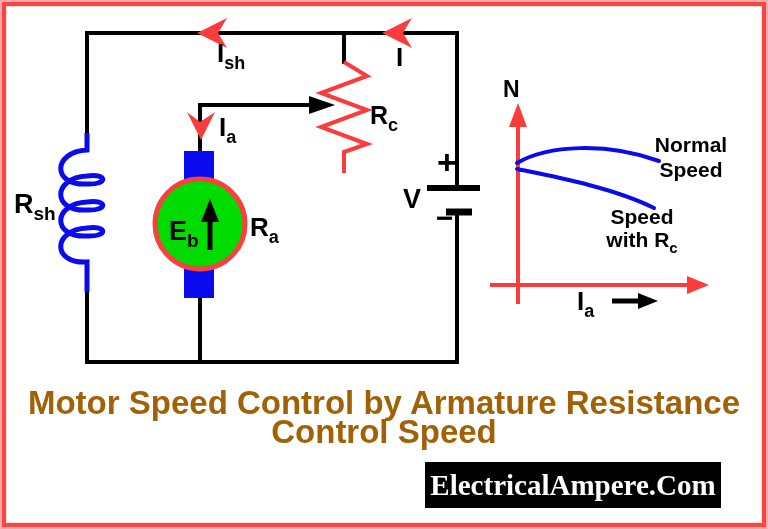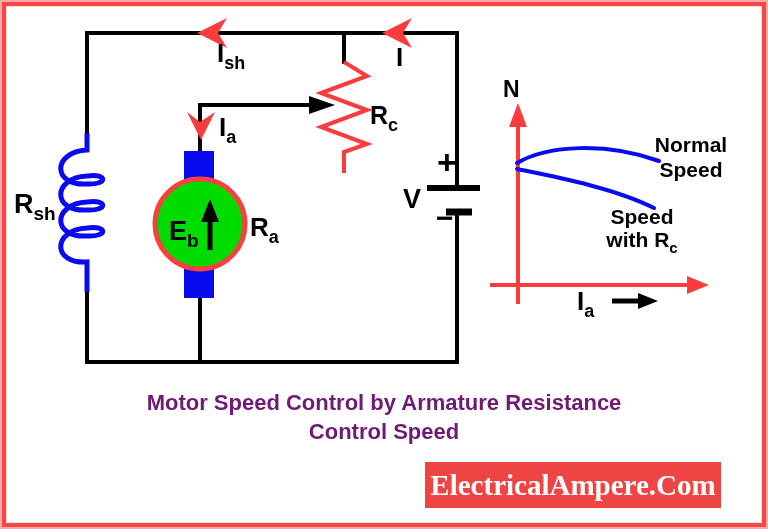--- a/index.html
+++ b/index.html
@@ -20,28 +20,28 @@
   .wire5  { stroke:#000000; stroke-width:5; fill:none; }
   .plate  { stroke:#000000; fill:none; }
   .redln  { stroke:#fb3c3c; stroke-width:4; fill:none; }
   .bluln  { stroke:#0a0aee; stroke-width:5; fill:none; }
   .curve  { stroke:#0a0aee; stroke-width:4; fill:none; stroke-linecap:round; }
   .redfill { fill:#fb3c3c; stroke:none; }
   .blkfill { fill:#000000; stroke:none; }
 
   .title-block {
     position:absolute; top:388px; left:0; width:100%;
-    text-align:center; color:#701a75;
-    font-weight:bold; font-size:22px; line-height:29px;
+    text-align:center; color:#a16207;
+    font-weight:bold; font-size:33px; line-height:29px;
   }
   .title-block span { display:block; }
 
   .banner {
     position:absolute; left:425px; top:462px; width:296px; height:46px;
-    background:#ef4444; color:#ffffff;
+    background:#000000; color:#ffffff;
     display:flex; align-items:center; justify-content:center;
     font-family:"Liberation Serif", serif; font-weight:bold; font-size:29px;
   }
 </style>
 </head>
 <body>
 
 <div class="stage">
 
   <svg width="768" height="529" viewBox="0 0 768 529">

